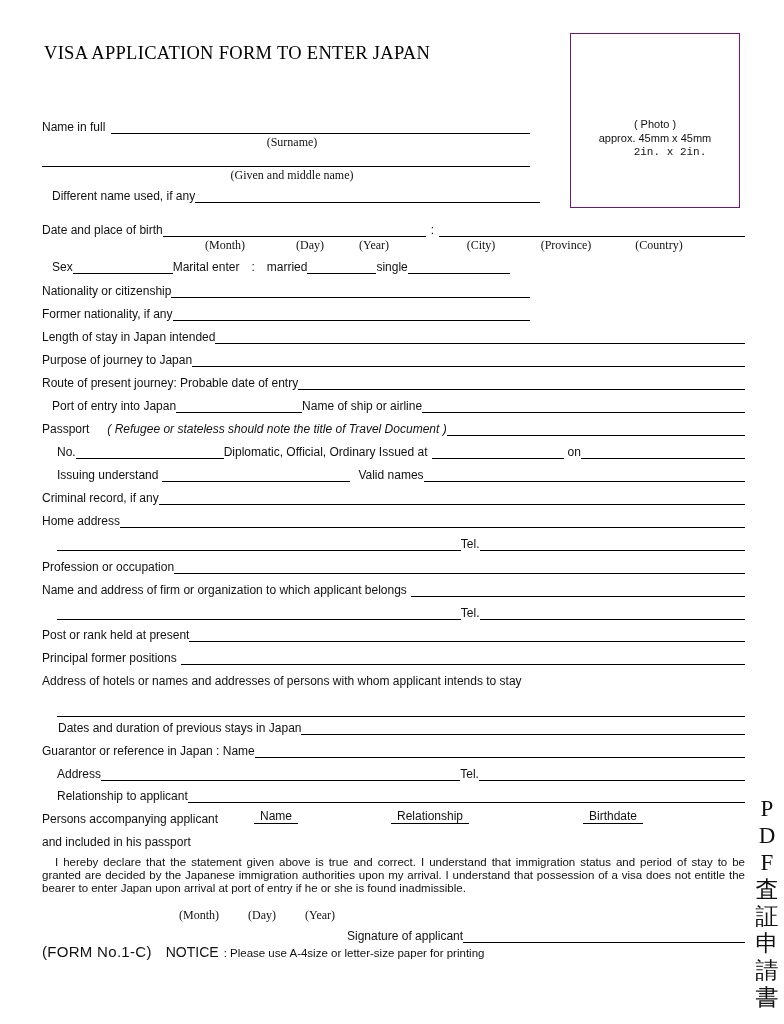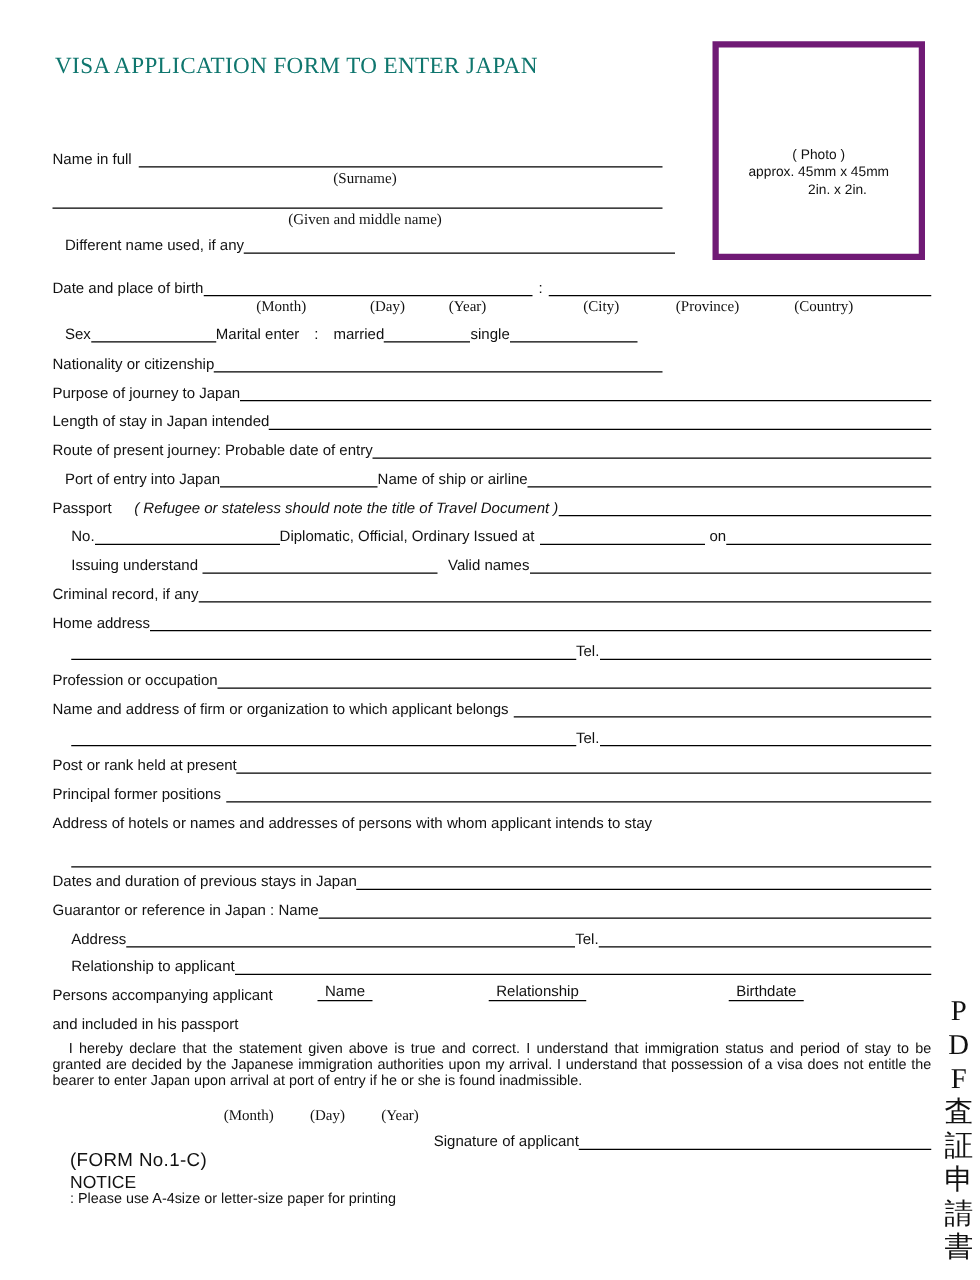--- a/index.html
+++ b/index.html
@@ -5,59 +5,59 @@
   html,body { margin:0; padding:0; background:#ffffff; }
   .page {
     position:relative; width:784px; height:1024px; background:#ffffff;
     font-family:"Liberation Sans","DejaVu Sans",sans-serif; font-size:12px; color:#111;
     overflow:hidden;
   }
   .content { position:absolute; left:42px; top:0; width:703px; }
   .title {
     margin:43px 0 0 2px; height:25px;
     font-family:"Liberation Serif","DejaVu Serif",serif;
-    font-size:18.5px; font-weight:500; letter-spacing:0.3px; color:#0f766e; white-space:nowrap;
+    font-size:18.5px; font-weight:500; letter-spacing:0.3px; color:#000000; white-space:nowrap;
   }
   .row { display:flex; align-items:flex-end; height:23px; position:relative; }
   .row > span { white-space:nowrap; }
   .lbl { flex:0 0 auto; padding-bottom:0; }
   .fill { border-bottom:1px solid #000; align-self:stretch; flex:1 1 auto; min-width:10px; }
   .fw { flex:0 0 auto; }
   .gap4{flex:0 0 4px} .gap6{flex:0 0 6px} .gap8{flex:0 0 8px} .gap12{flex:0 0 12px} .gap18{flex:0 0 18px}
   .w488 { width:488px; }
   .w458 { width:458px; }
   .pl10 { padding-left:10px;align-items:flex-end; } .pl15 { padding-left:15px; }
-  .mt11 { margin-top:11px;justify-content:flex-end; } .h18 { height:18px; } .h19 { height:19px; } .h21 { height:21px; }
+  .mt11 { margin-top:11px;justify-content:flex-end; } .h18 { height:18px;margin-left:16px; } .h19 { height:19px; } .h21 { height:21px; }
   .h22 { height:22px; } .h29 { height:29px; }
   .sub { position:relative; height:14px; font-family:"Liberation Serif","DejaVu Serif",serif; font-size:12px; }
   .sub > span { position:absolute; top:1px; transform:translateX(-50%); white-space:nowrap;text-align:center; }
   .center488 { width:488px; text-align:center; }
   .italicnote { font-style:italic; }
   .colhead {
     position:absolute; bottom:2px; transform:translateX(-50%);
     border-bottom:1px solid #000; padding:0 6px; white-space:nowrap;
   }
   .para {
     margin-top:7px; width:703px; text-align:justify; text-indent:13px;
     font-size:11.5px; line-height:13px; color:#111;
   }
   .photo {
     position:absolute; left:570px; top:33px; width:170px; height:175px;
-    border:5px solid #701a75; box-sizing:border-box;
+    border:1px solid #701a75; box-sizing:border-box;
     display:flex; align-items:center; justify-content:center;
   }
   .photo-inner { text-align:center; font-size:11px; line-height:14px; padding-top:34px; }
-  .photo-inner .l3 { display:block; position:relative; left:15px; }
+  .photo-inner .l3 { display:block; position:relative; left:15px;font-family:Liberation Mono, monospace; }
   .side {
     position:absolute; left:751px; top:795px; width:32px;
     display:flex; flex-direction:column; align-items:center;
     font-family:"Liberation Serif","DejaVu Serif",serif;
     font-size:23px; line-height:27px; color:#111;
   }
-  .formline { display:flex; align-items:baseline; height:18px;flex-direction:column; }
+  .formline { display:flex; align-items:baseline; height:18px; }
   .formno { font-size:15px; letter-spacing:0.3px; }
   .noticeword { font-size:14px; margin-left:14px; }
   .noticetext { font-size:11.5px; margin-left:5px; }
   .sig-row { padding-left:305px; }
 </style>
 </head>
 <body>
 
 <div class="page">
 
@@ -131,28 +131,32 @@
       <span class="fill fw" style="width:69px"></span>
       <span class="lbl">single</span>
       <span class="fill"></span>
     </div>
 
     <div class="row w488" style="height:24px">
       <span class="lbl">Nationality or citizenship</span>
       <span class="fill"></span>
     </div>
 
+    <div class="row w488">
+      <span class="lbl">Former nationality, if any</span>
+      <span class="fill"></span>
+    </div>
+
+    <div class="row">
+      <span class="lbl">Length of stay in Japan intended</span>
+      <span class="fill"></span>
+    </div>
 
     <div class="row">
       <span class="lbl">Purpose of journey to Japan</span>
-      <span class="fill"></span>
-    </div>
-
-    <div class="row">
-      <span class="lbl">Length of stay in Japan intended</span>
       <span class="fill"></span>
     </div>
 
     <div class="row">
       <span class="lbl">Route of present journey: Probable date of entry</span>
       <span class="fill"></span>
     </div>
 
     <div class="row pl10">
       <span class="lbl">Port of entry into Japan</span>

